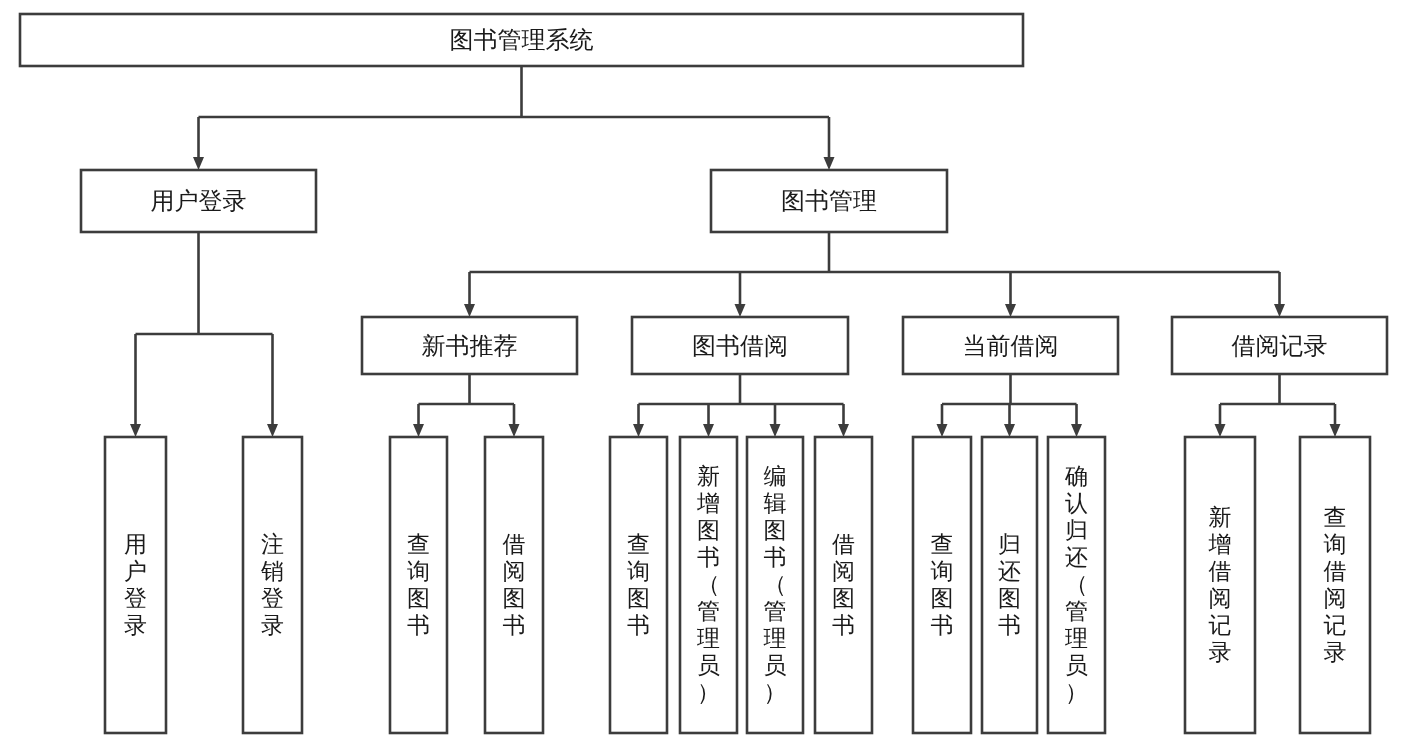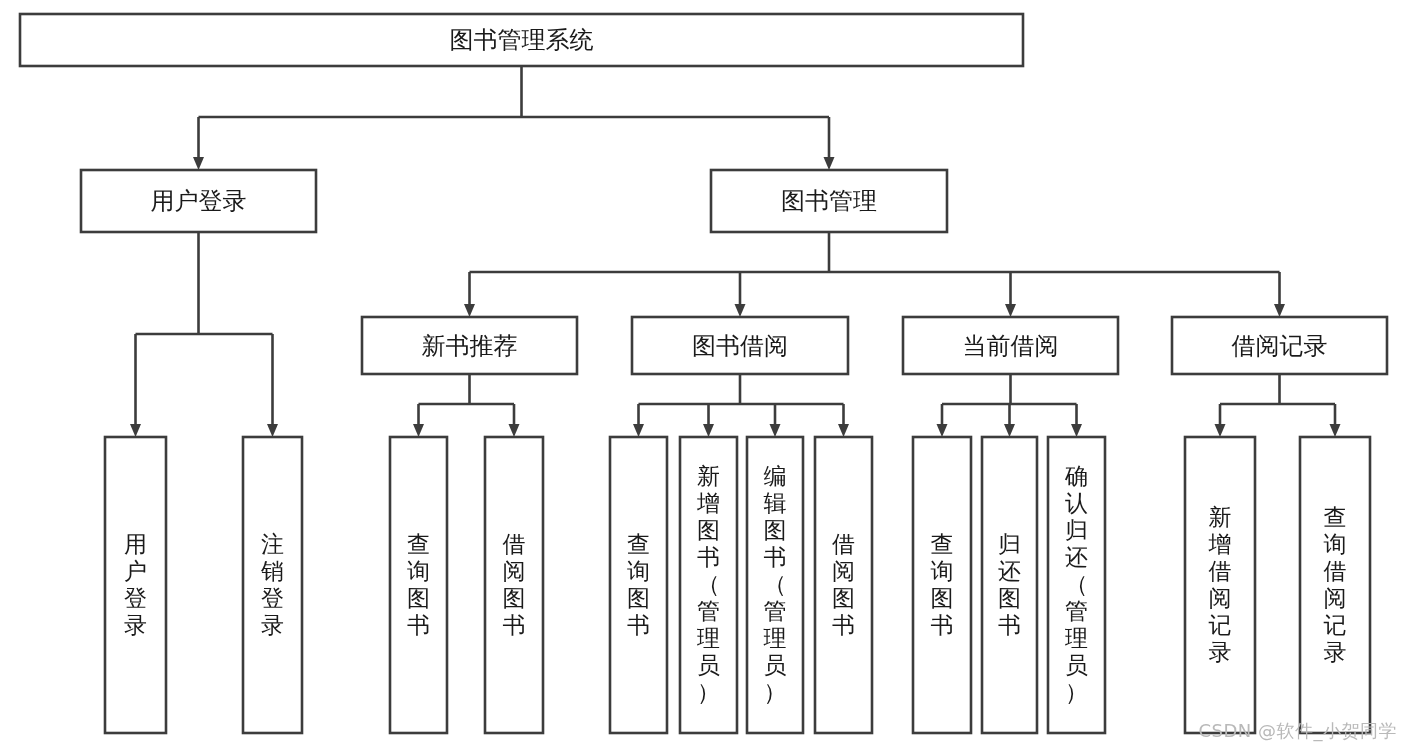--- a/index.html
+++ b/index.html
@@ -166,14 +166,13 @@
         <g>
           <rect x="1185" y="437" width="70" height="296" class="box-rect"></rect>
           <text x="1220" y="0" class="node-label lbl-v"><tspan x="1220" y="517.5">新</tspan><tspan x="1220" y="544.5">增</tspan><tspan x="1220" y="571.5">借</tspan><tspan x="1220" y="598.5">阅</tspan><tspan x="1220" y="625.5">记</tspan><tspan x="1220" y="652.5">录</tspan></text>
         </g>
         <g>
           <rect x="1300" y="437" width="70" height="296" class="box-rect"></rect>
           <text x="1335" y="0" class="node-label lbl-v"><tspan x="1335" y="517.5">查</tspan><tspan x="1335" y="544.5">询</tspan><tspan x="1335" y="571.5">借</tspan><tspan x="1335" y="598.5">阅</tspan><tspan x="1335" y="625.5">记</tspan><tspan x="1335" y="652.5">录</tspan></text>
         </g>
       </g>
     </svg>
-  <div class="watermark">CSDN @软件_小贺同学</div>
 </div>
 
 </body></html>

